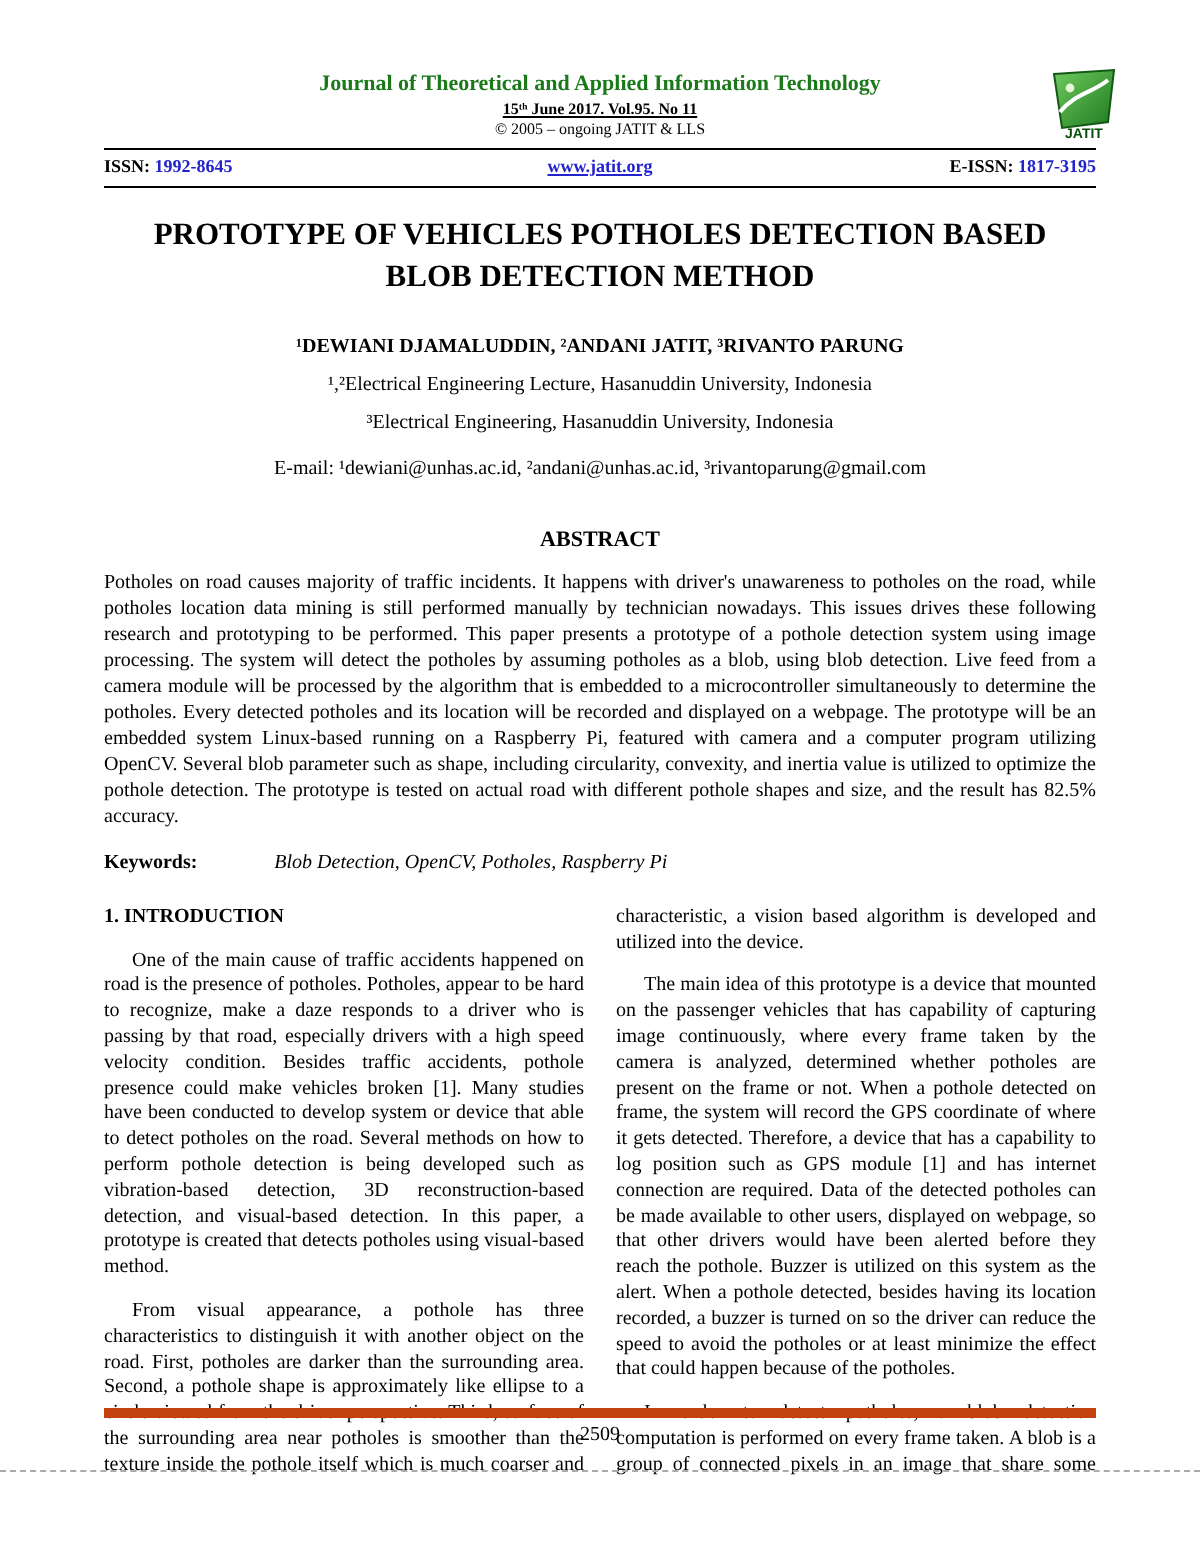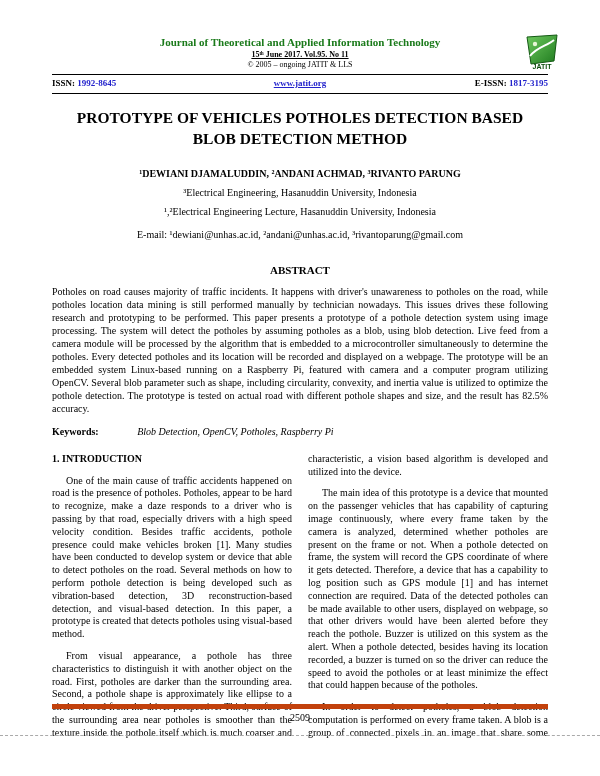--- a/index.html
+++ b/index.html
@@ -84,23 +84,23 @@
     </span>
     <span class="issn-right">
       <span>E-ISSN:</span>
       <span class="blue">1817-3195</span>
     </span>
   </div>
 
   <hr class="rule">
 
   <div class="paper-title">PROTOTYPE OF VEHICLES POTHOLES DETECTION BASED BLOB DETECTION METHOD</div>
-  <div class="authors">¹DEWIANI DJAMALUDDIN, ²ANDANI ACHMAD, ³RIVANTO PARUNG</div>
+  <div class="authors">¹DEWIANI DJAMALUDDIN, ²ANDANI JATIT, ³RIVANTO PARUNG</div>
+  <div class="affiliation">¹,²Electrical Engineering Lecture, Hasanuddin University, Indonesia</div>
   <div class="affiliation">³Electrical Engineering, Hasanuddin University, Indonesia</div>
-  <div class="affiliation">¹,²Electrical Engineering Lecture, Hasanuddin University, Indonesia</div>
   <div class="email-line">E-mail: ¹dewiani@unhas.ac.id, ²andani@unhas.ac.id, ³rivantoparung@gmail.com</div>
 
   <div class="abstract-heading">ABSTRACT</div>
   <div class="abstract-text">Potholes on road causes majority of traffic incidents. It happens with driver's unawareness to potholes on the road, while potholes location data mining is still performed manually by technician nowadays. This issues drives these following research and prototyping to be performed. This paper presents a prototype of a pothole detection system using image processing. The system will detect the potholes by assuming potholes as a blob, using blob detection. Live feed from a camera module will be processed by the algorithm that is embedded to a microcontroller simultaneously to determine the potholes. Every detected potholes and its location will be recorded and displayed on a webpage. The prototype will be an embedded system Linux-based running on a Raspberry Pi, featured with camera and a computer program utilizing OpenCV. Several blob parameter such as shape, including circularity, convexity, and inertia value is utilized to optimize the pothole detection. The prototype is tested on actual road with different pothole shapes and size, and the result has 82.5% accuracy.</div>
   <div class="keywords-line">
     <span class="keywords-label">Keywords:</span>
     <span class="keywords-value">Blob Detection, OpenCV, Potholes, Raspberry Pi</span>
   </div>
 
   <div class="columns">

